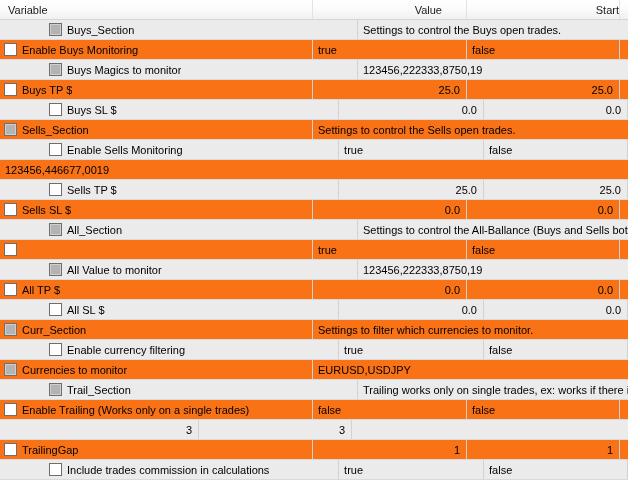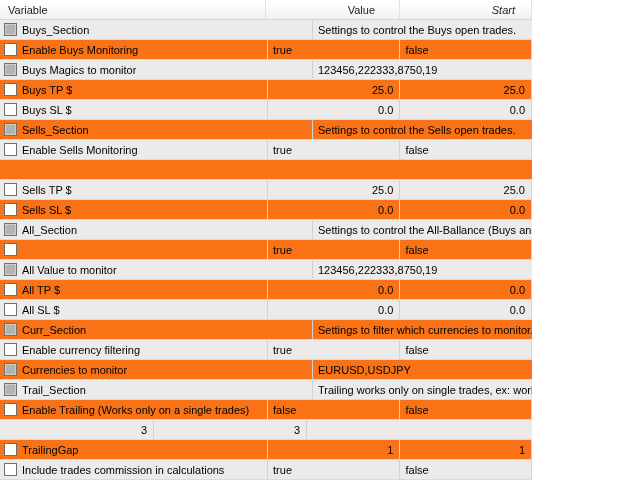--- a/index.html
+++ b/index.html
@@ -1,45 +1,45 @@
 <!DOCTYPE html>
 <html><head>
 <meta charset="utf-8">
 <style>
   html,body{margin:0;padding:0;}
   body{
     width:640px;height:480px;overflow:hidden;background:#ffffff;
     font-family:"Liberation Sans","DejaVu Sans",sans-serif;
     font-size:11px;color:#000;
   }
-  .inputs-table{width:532px;height:480px;position:relative;}
+  .inputs-table{width:628px;height:480px;position:relative;}
 
   
   .hdr{
     display:flex;height:20px;box-sizing:border-box;
     background:linear-gradient(#ffffff 0%,#fbfbfb 45%,#f1f1f1 100%);
     border-bottom:1px solid #d5d5d5;
   }
   .hdr-cell{
     box-sizing:border-box;display:flex;align-items:center;
     height:100%;color:#1a1a1a;white-space:nowrap;overflow:hidden;
     border-right:1px solid #e3e3e3;
   }
   .hdr-var{width:313px;padding-left:8px;}
   .hdr-val{width:154px;justify-content:flex-end;padding-right:24px;}
-  .hdr-start{width:153px;justify-content:flex-end;padding-right:16px;font-style:italic;}
+  .hdr-start{width:153px;justify-content:flex-end;padding-right:0;}
   .hdr-step{flex:1;border-right:none;}
 
   
   .rows{position:relative;}
   .row{
     display:flex;height:20px;box-sizing:border-box;
     border-bottom:1px solid #dadada;background:#f97316;
   }
-  .row.gray{background:#ebebeb;}
+  .row.gray{background:#ebebeb;padding-left:45px;}
   .cell{
     box-sizing:border-box;display:flex;align-items:center;
     height:100%;white-space:nowrap;overflow:hidden;
   }
   .cell-var{width:313px;border-right:1px solid #d2d2d2;padding-left:4px;}
   .cell-value{width:154px;border-right:1px solid #d2d2d2;padding-left:5px;}
   .cell-start{width:153px;border-right:1px solid #d2d2d2;padding-left:5px;}
   .cell-step{flex:1;}
   .row.type-num .cell-value,
   .row.type-num .cell-start{
@@ -124,20 +124,21 @@
       <div class="row gray type-left">
       <div class="cell cell-var">
         <span class="cb enabled"></span>
         <span class="row-label">Enable Sells Monitoring</span>
       </div>
       <div class="cell cell-value">true</div>
       <div class="cell cell-start">false</div>
       <div class="cell cell-step"></div>
     </div>
       <div class="row white type-span">
+      <div class="cell cell-value">123456,446677,0019</div>
 
     </div>
       <div class="row gray type-num">
       <div class="cell cell-var">
         <span class="cb enabled"></span>
         <span class="row-label">Sells TP $</span>
       </div>
       <div class="cell cell-value">25.0</div>
       <div class="cell cell-start">25.0</div>
       <div class="cell cell-step"></div>

